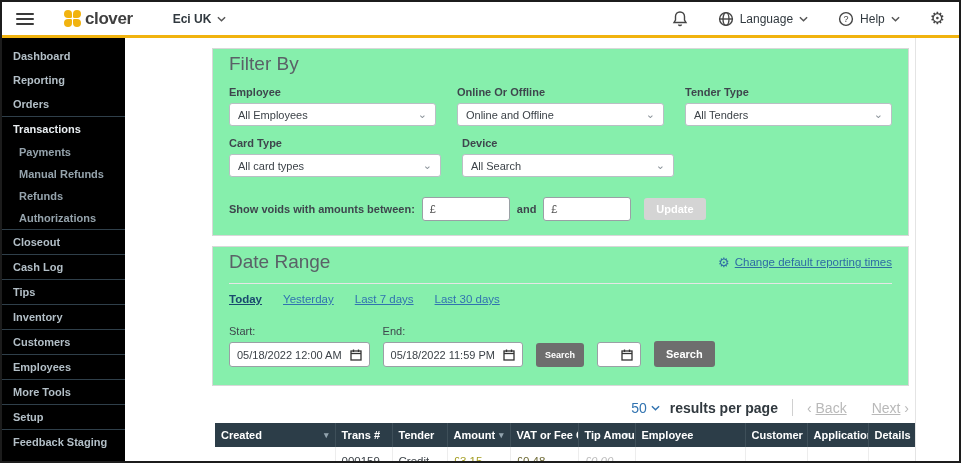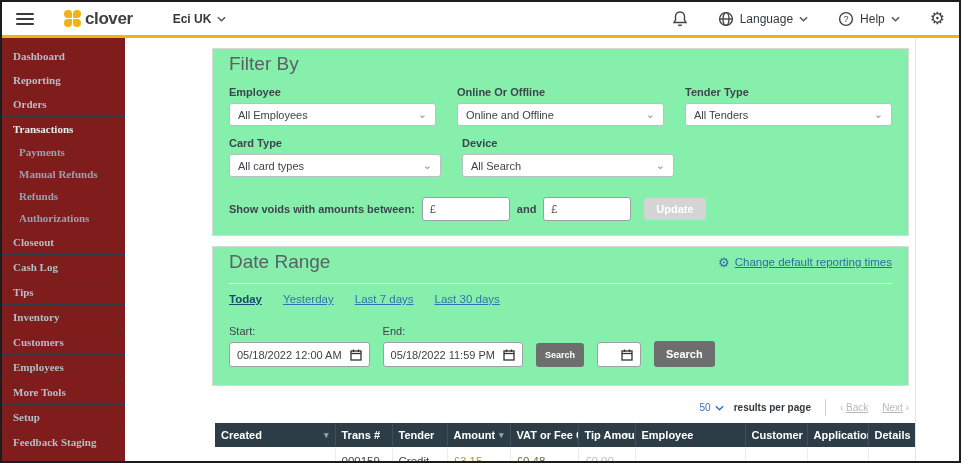--- a/index.html
+++ b/index.html
@@ -23,21 +23,21 @@
   .topbar-right { margin-left:auto; display:flex; align-items:center; gap:30px; }
   .tb-item { display:flex; align-items:center; gap:6px; font-size:12px; color:#31393f; cursor:pointer; }
   .icon-svg { stroke:#444; fill:none; stroke-width:1.4; }
   .chev { width:9px; height:6px; }
   .chev polyline { stroke:#555; fill:none; stroke-width:1.6; }
 
   
   .app-body { flex:1; display:flex; min-height:0; }
 
   
-  .sidebar { flex:0 0 123px; background:#7f1d1d; padding-top:6px; overflow:hidden;font-family:Liberation Serif, serif; }
+  .sidebar { flex:0 0 123px; background:#000000; padding-top:6px; overflow:hidden; }
   .side-item { padding:6px 4px 6px 11px; font-size:11px; font-weight:bold; color:#b3bfc7; cursor:pointer; }
   .side-item.sep { border-top:1px solid #2f3f4a; }
   .side-item.section { color:#e9eef1; }
   .side-item.sub { padding:5px 4px 5px 17px; color:#95a3ac; }
   .side-item.active { position:relative; background:#05090c; color:#fff; border:2px solid #e12f2f; padding-left:15px; }
   .side-item.active::before { content:""; position:absolute; left:-2px; top:0; bottom:0; width:3px; background:#fff; }
 
   
   .main { flex:1; background:#fff; overflow:hidden; }
   .gutter { flex:0 0 44px; border-left:1px solid #e4e4e4; background:#fff; }
@@ -70,27 +70,27 @@
   .presets a.current { color:#19496e; font-weight:bold; }
   .dates-row { display:flex; align-items:flex-end; gap:13px; margin-top:20px; }
   .d-label { font-size:11px; color:#3e464d; margin-bottom:5px; }
   .date-box { height:25px; border:1px solid #9aa0a5; border-radius:3px; display:flex; align-items:center; gap:8px; padding:0 7px; font-size:11px; color:#3c4248; background:#fff; cursor:pointer; }
   .date-box.empty { width:44px; justify-content:flex-end; }
   .cal { width:12px; height:12px; }
   .cal rect { fill:none; stroke:#333; stroke-width:1.3; }
   .cal line { stroke:#333; stroke-width:1.3; }
 
   
-  .results-bar { width:784px; display:flex; justify-content:flex-end; align-items:center; gap:10px; margin:13px 0 7px; font-size:10px; }
+  .results-bar { width:784px; display:flex; justify-content:flex-end; align-items:center; gap:10px; margin:13px 0 7px; font-size:14px; }
   .page-size { color:#3173b0; display:flex; align-items:center; gap:4px; cursor:pointer; }
   .rpp { font-weight:bold; color:#31393f; }
   .vdiv { width:1px; height:17px; background:#d0d0d0; margin:0 4px; }
   .pager a { color:#b9b9b9; cursor:pointer; }
   .pager u { text-decoration:underline; }
-  .pager { display:flex; gap:14px; color:#b9b9b9;text-align:center; }
+  .pager { display:flex; gap:25px; color:#b9b9b9;text-align:center; }
 
   
   table { border-collapse:collapse; margin-left:90px; table-layout:fixed; width:701px; }
   th { background:#2c3d48; color:#fff; font-size:11px; text-align:left; padding:6px 6px; border-right:1px solid #3e4f59; white-space:nowrap; overflow:hidden; cursor:pointer; }
   th .sort { float:right; color:#93a4ae; font-size:9px; margin-top:1px; }
   td { vertical-align:top; padding:8px 6px; font-size:11.5px; color:#3c4248; border-right:1px solid #ededed; background:#fff; overflow:hidden; }
   .amount-val { color:#a49e22; }
   .vat-val { color:#6e6a35; }
   .tip-val { color:#bdbdbd; font-style:italic; }
 </style>

